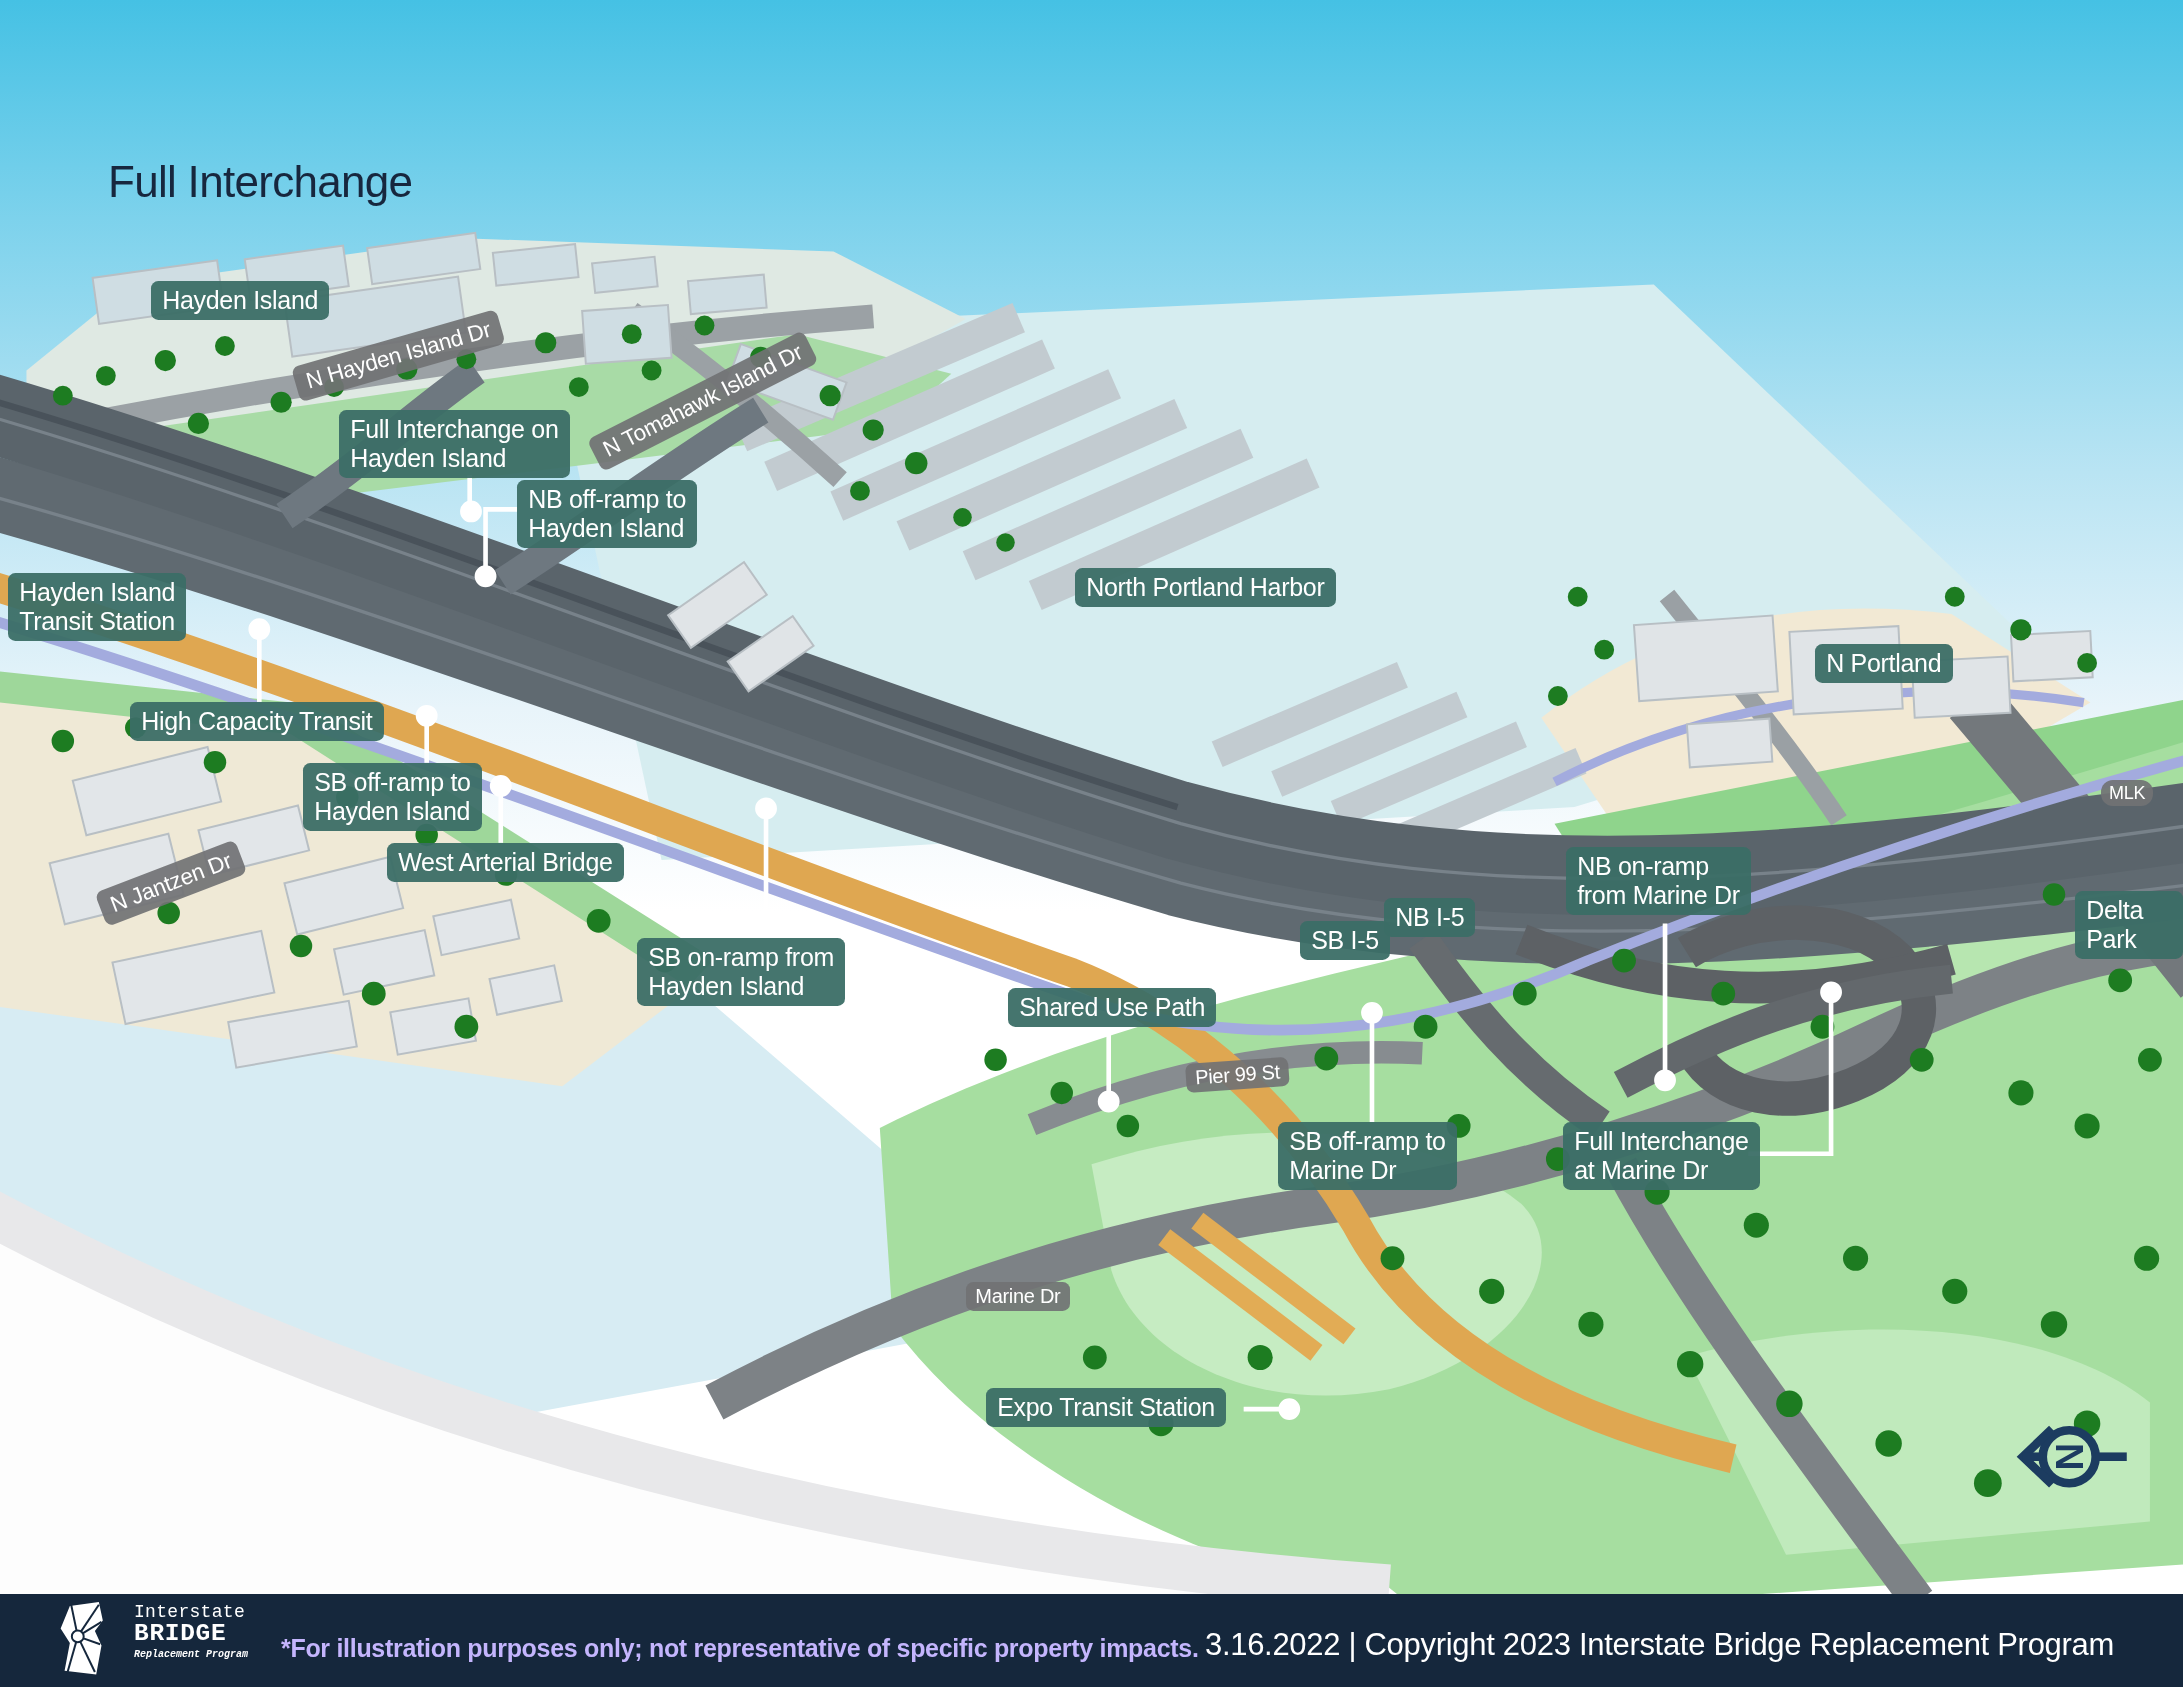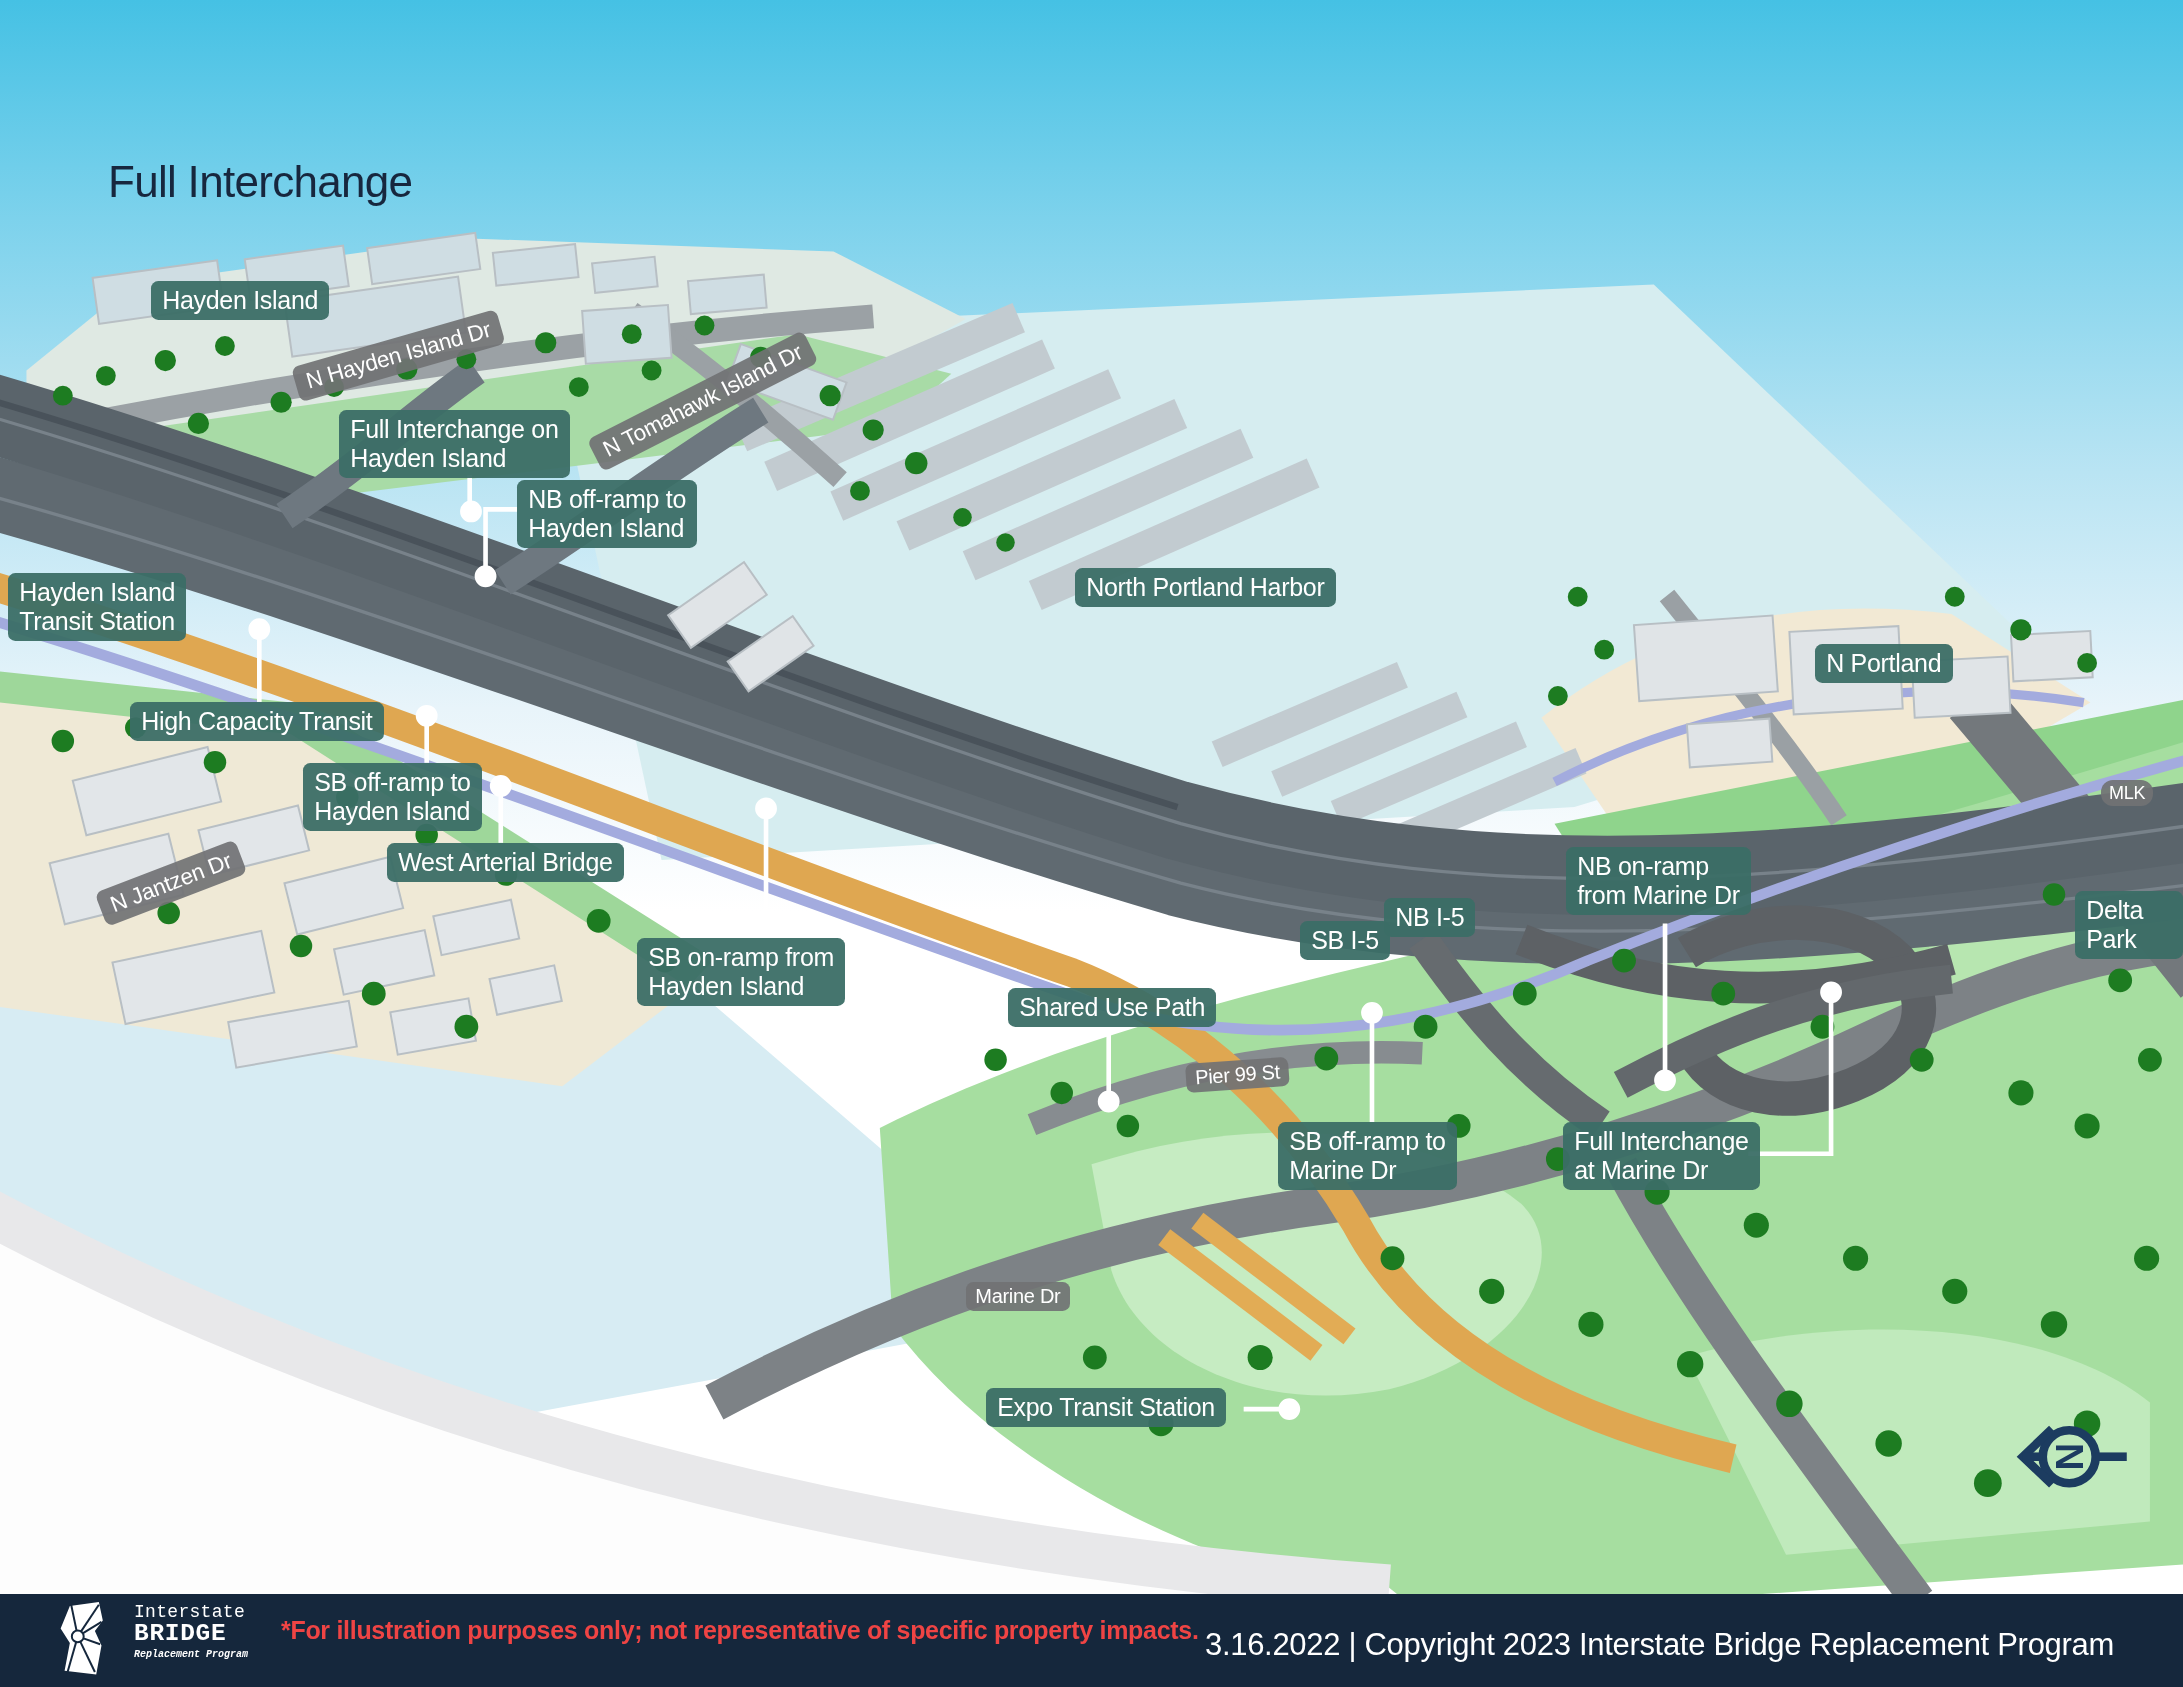--- a/index.html
+++ b/index.html
@@ -13,21 +13,21 @@
   .lbl.gray{background:rgba(113,114,116,.92);font-size:22.5px;}
   .lbl.sm{font-size:20px;padding:3.3px 9.3px;}
   .lbl.xs{font-size:18px;padding:2.6px 8px;border-radius:12px;}
   .rot{transform-origin:left center;}
   .footer{position:absolute;left:0;top:1594px;width:2183px;height:93px;background:#15273C;}
   .logo{position:absolute;left:58px;top:8px;display:flex;}
   .logotext{margin-left:20px;color:#fff;font-family:Liberation Mono, monospace;}
   .logotext .l1{font-size:18px;letter-spacing:0.3px;}
   .logotext .l2{font-size:24.5px;font-weight:bold;letter-spacing:0.7px;line-height:1.0;}
   .logotext .l3{font-size:10px;font-style:italic;font-weight:bold;margin-top:2.6px;}
-  .disclaimer{position:absolute;left:281px;top:22px;color:#ef4444;font-size:25px;font-weight:bold;letter-spacing:-0.3px;}
+  .disclaimer{position:absolute;left:281px;top:40px;color:#c4b5fd;font-size:25px;font-weight:bold;letter-spacing:-0.3px;}
   .copyright{position:absolute;right:69px;top:33px;color:#fff;font-size:31px;letter-spacing:-0.3px;}
 </style>
 </head>
 <body>
 
 <div id="canvas">
 
   <svg class="scene" width="2183" height="1687" viewBox="0 0 3300 2550">
 
     <g>

